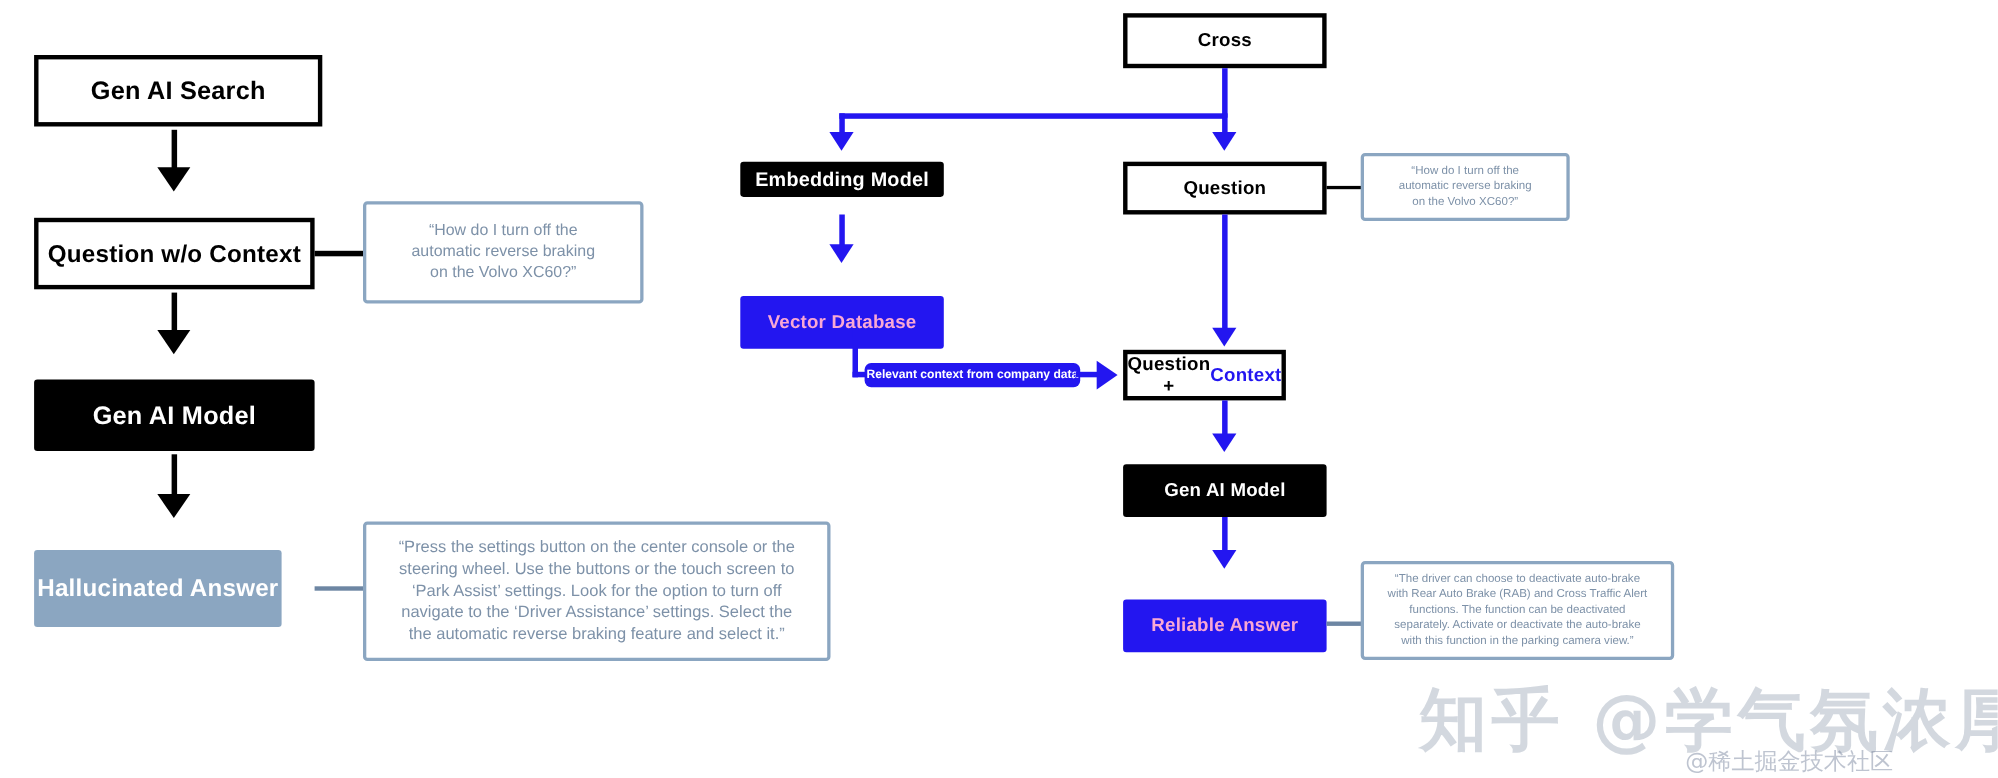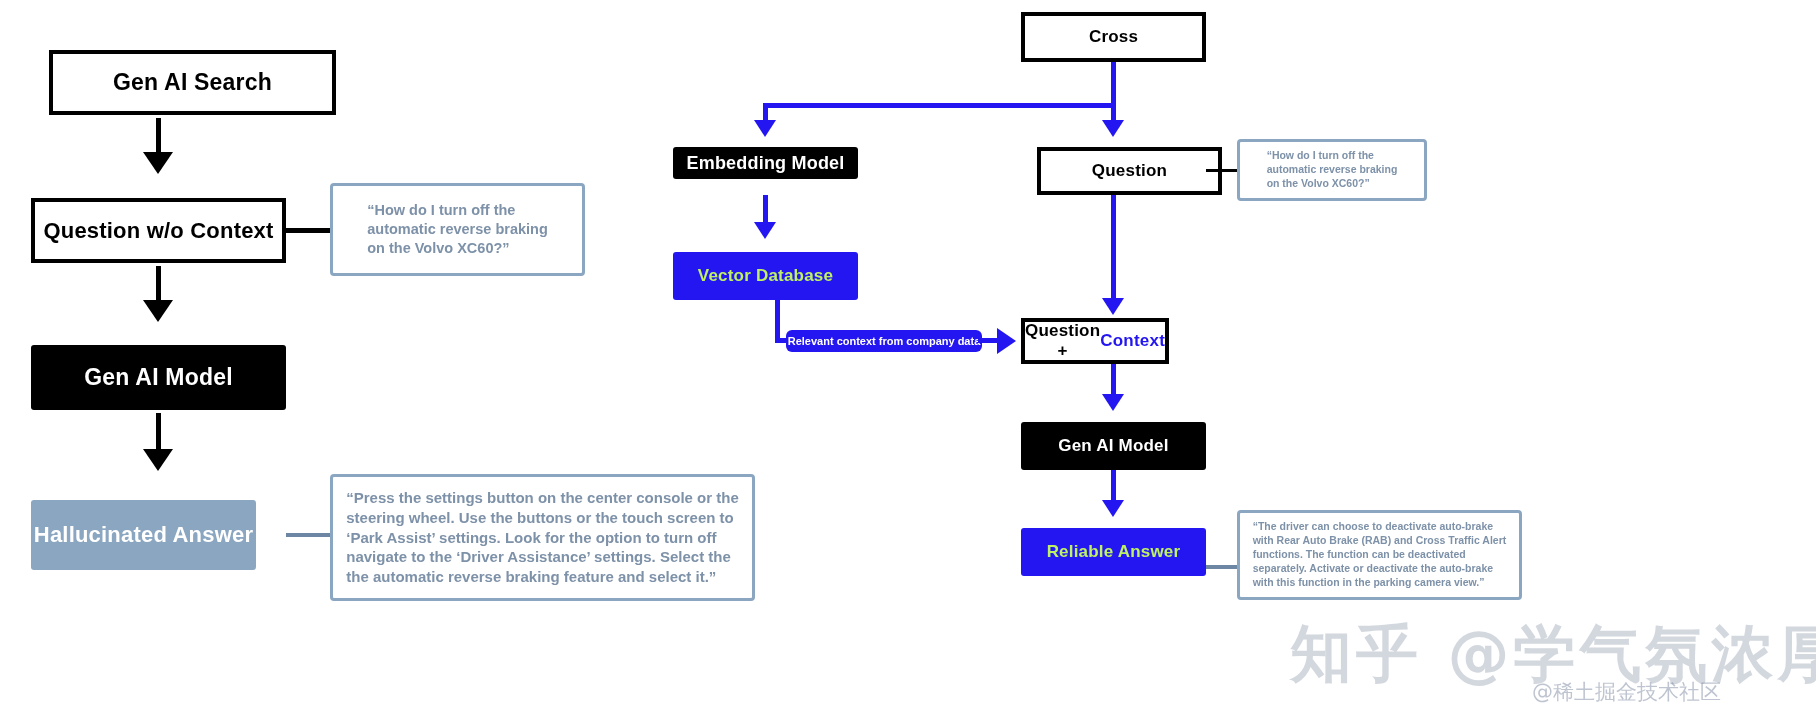--- a/index.html
+++ b/index.html
@@ -24,39 +24,40 @@
     border: 4px solid #000000;
     color: #000000;
   }
   .node-black {
     background: #000000;
     color: #ffffff;
     border-radius: 3px;
   }
   .node-blue {
     background: #2316f0;
-    color: #bef264;
+    color: #f9a8d4;
     border-radius: 3px;
+    margin-top: 17px;
   }
   .node-steel {
     background: #8ba6c1;
     color: #ffffff;
     border-radius: 3px;
   }
 
   
   .quote {
     position: absolute;
     background: #ffffff;
     border: 3px solid #8ba6c1;
     border-radius: 4px;
     color: #7d91a8;
-    font-weight: bold;
+    font-weight: normal;
     display: flex; align-items: center; justify-content: center;
-    text-align: left;
+    text-align: center;
     padding: 6px 10px;
     line-height: 1.32;
   }
   .v-line { position: absolute; width: 5px; background: #000; }
   .v-line.blue { background: #2316f0; width: 5px; }
   .h-line { position: absolute; height: 5px; background: #000; }
   .h-line.blue { background: #2316f0; height: 5px; }
   .h-line.steel { background: #6d86a3; height: 4px; }
 
   .arrow-down {
@@ -106,21 +107,21 @@
     font-size: 21px;
     white-space: nowrap;
     pointer-events: none;
   }
 </style>
 </head>
 <body>
 
 <div id="stage">
 
-  <div class="node node-outline" style="left:49px; top:50px; width:287px; height:65px; font-size:23px;">Gen AI Search</div>
+  <div class="node node-outline" style="left:31px; top:50px; width:262px; height:65px; font-size:23px;">Gen AI Search</div>
 
   <div class="v-line" style="left:156px; top:118px; height:38px;"></div>
   <div class="arrow-down" style="left:143px; top:152px;"></div>
 
   <div class="node node-outline" style="left:31px; top:198px; width:255px; height:65px; font-size:22px;">Question w/o Context</div>
 
   <div class="h-line" style="left:286px; top:228px; width:45px;"></div>
 
   <div class="quote" style="left:330px; top:183px; width:255px; height:93px; font-size:14.5px;">
     <div>
@@ -163,21 +164,21 @@
   <div class="v-line blue" style="left:1111px; top:103px; height:22px;"></div>
   <div class="arrow-down blue" style="left:1102px; top:120px;"></div>
 
   <div class="node node-black" style="left:673px; top:147px; width:185px; height:32px; font-size:18px;">Embedding Model</div>
 
   <div class="v-line blue" style="left:763px; top:195px; height:32px;"></div>
   <div class="arrow-down blue" style="left:754px; top:222px;"></div>
 
   <div class="node node-blue" style="left:673px; top:252px; width:185px; height:48px; font-size:17px;">Vector Database</div>
 
-  <div class="node node-outline" style="left:1021px; top:147px; width:185px; height:48px; font-size:17px;margin-left:16px;">Question</div>
+  <div class="node node-outline" style="left:1021px; top:147px; width:185px; height:48px; font-size:17px;">Question</div>
 
   <div class="h-line" style="left:1206px; top:169px; width:32px; height:3px;"></div>
 
   <div class="quote" style="left:1237px; top:139px; width:190px; height:62px; font-size:10.5px;">
     <div>
       <div>“How do I turn off the</div>
       <div>automatic reverse braking</div>
       <div>on the Volvo XC60?”</div>
     </div>
   </div>

